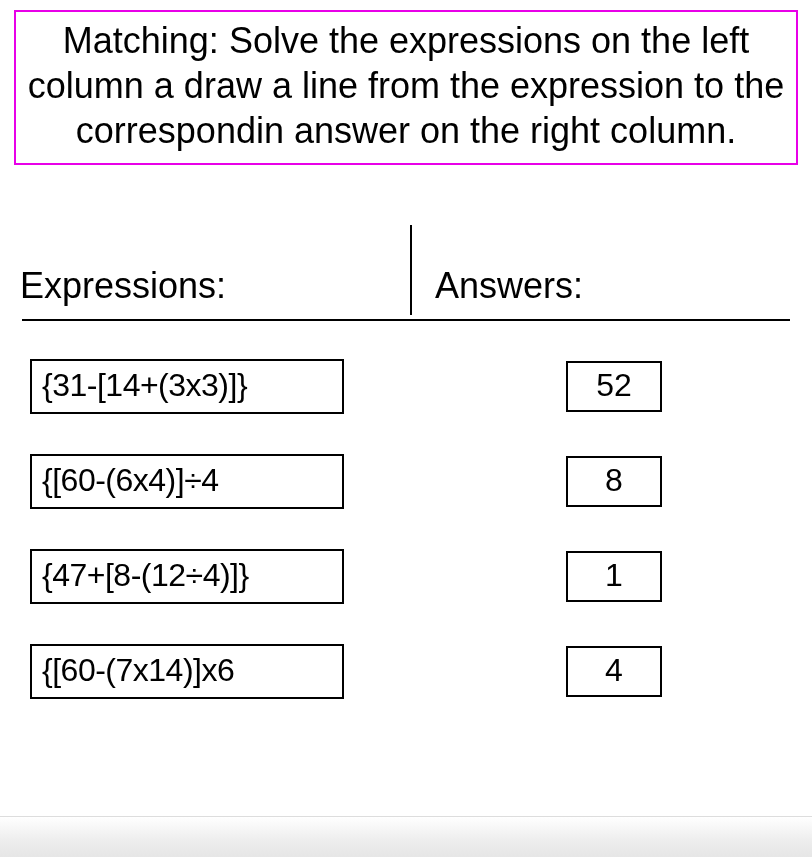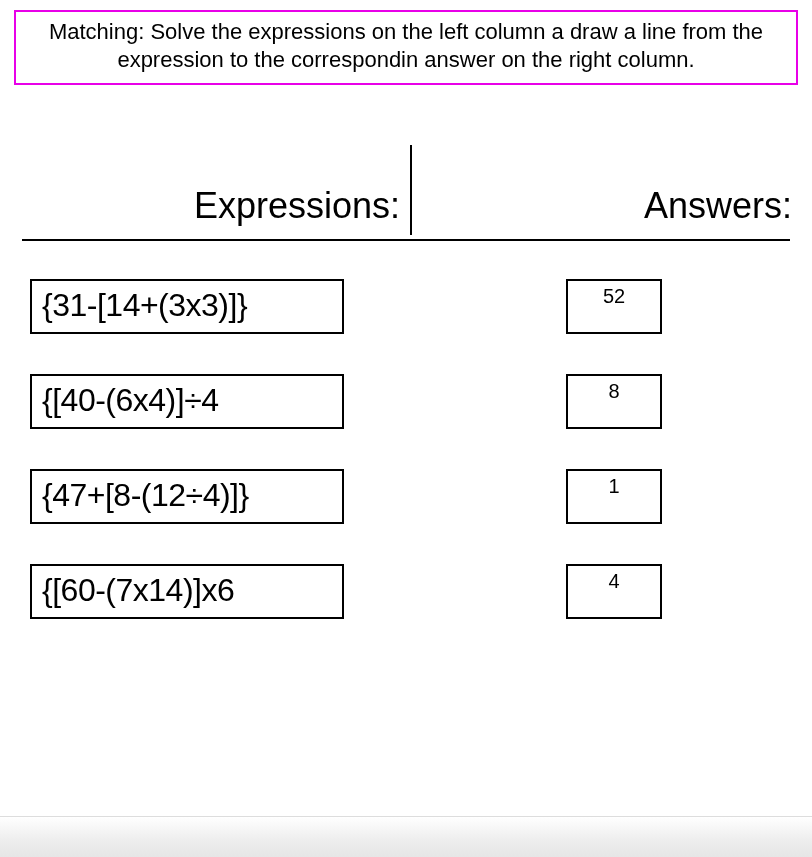--- a/index.html
+++ b/index.html
@@ -13,81 +13,83 @@
       overflow: hidden;
       position: relative;
     }
     .instruction-box {
       border: 2px solid #e800e8;
       margin: 10px 14px 0 14px;
       padding: 6px 10px 10px 10px;
       background: #fff;
     }
     .instruction-text {
-      font-size: 22px;
+      font-size: 36px;
       text-align: center;
       line-height: 1.25;
     }
     .columns-header {
       display: flex;
       margin-top: 100px;
       position: relative;
     }
     .col-left-head, .col-right-head {
       font-size: 36px;
-      text-align: right;
+      text-align: left;
     }
     .col-left-head {
       width: 380px;
       padding-left: 20px;
       padding-right: 10px;
     }
     .col-right-head {
       flex: 1;
       padding-left: 8px;
       padding-right: 20px;
+      margin-left: 15px;
     }
     .v-divider {
       width: 2px;
       background: #000;
       align-self: stretch;
       margin-top: -40px;
       margin-bottom: -8px;
     }
     .h-rule {
       border-top: 2px solid #000;
       margin: 12px 22px 0 22px;
     }
     .rows {
       margin-top: 38px;
       padding-left: 30px;
       padding-right: 60px;
     }
     .row {
       display: flex;
+      align-items: center;
       margin-bottom: 40px;
     }
     .expr-box {
       border: 2px solid #000;
       padding: 6px 10px 8px 10px;
       min-width: 290px;
       font-size: 32px;
       font-family: Arial, Helvetica, sans-serif;
       background: #fff;
       letter-spacing: -0.5px;
     }
     .spacer {
       flex: 1;
     }
     .ans-box {
       border: 2px solid #000;
       width: 92px;
       text-align: center;
       padding: 4px 0 6px 0;
-      font-size: 20px;
+      font-size: 32px;
       font-family: Arial, Helvetica, sans-serif;
       background: #fff;
       margin-right: 90px;
     }
     .bottom-shadow {
       position: absolute;
       left: 0;
       right: 0;
       bottom: 0;
       height: 40px;
@@ -109,21 +111,21 @@
 </div>
 <div class="h-rule"></div>
 
 <div class="rows">
   <div class="row">
     <div class="expr-box">{31-[14+(3x3)]}</div>
     <div class="spacer"></div>
     <div class="ans-box">52</div>
   </div>
   <div class="row">
-    <div class="expr-box">{[40-(6x4)]÷4</div>
+    <div class="expr-box">{[60-(6x4)]÷4</div>
     <div class="spacer"></div>
     <div class="ans-box">8</div>
   </div>
   <div class="row">
     <div class="expr-box">{47+[8-(12÷4)]}</div>
     <div class="spacer"></div>
     <div class="ans-box">1</div>
   </div>
   <div class="row">
     <div class="expr-box">{[60-(7x14)]x6</div>

